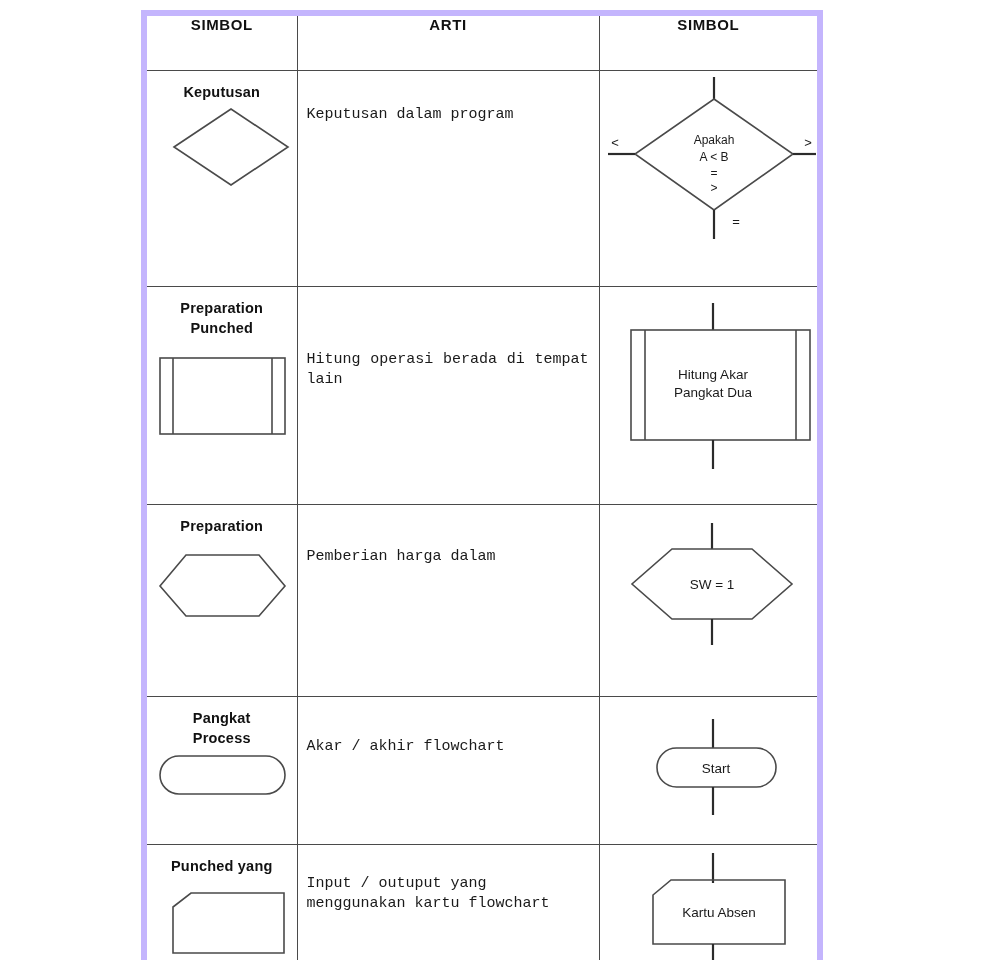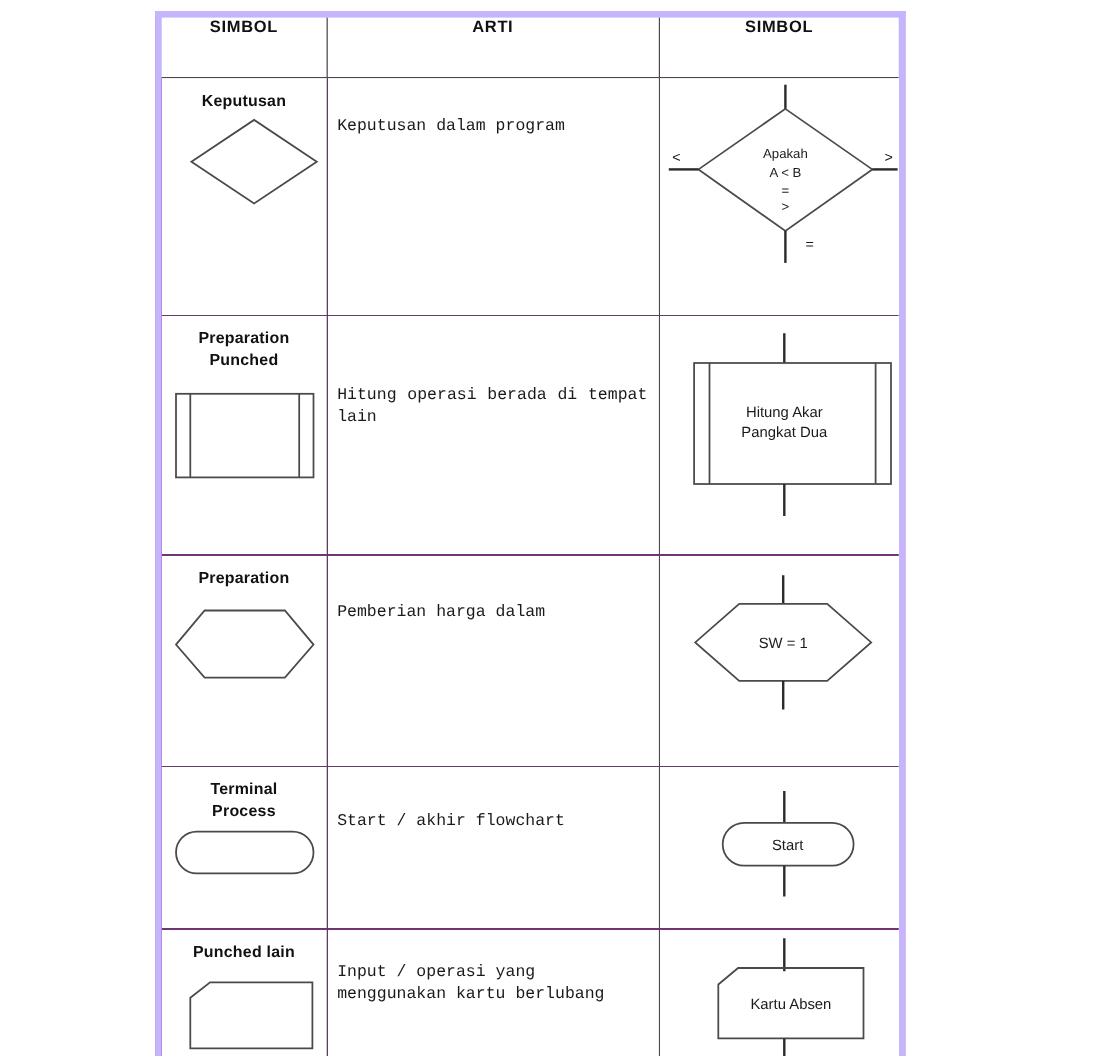--- a/index.html
+++ b/index.html
@@ -231,57 +231,57 @@
             <polygon class="stroke" points="72,44 152,44 192,79 152,114 72,114 32,79"></polygon>
             <line class="conn" x1="112" y1="114" x2="112" y2="140"></line>
             <text class="shape-text" x="112" y="84">SW = 1</text>
           </svg>
         </div>
       </td>
     </tr>
 
     <tr style="height:148px">
       <td class="sym-cell">
-        <span class="sym-label">Terminal</span>
+        <span class="sym-label">Pangkat</span>
         <span class="sym-label" style="padding-top:0">Process</span>
         <div class="sym-art">
           <svg width="153" height="70" viewBox="0 0 153 70" aria-hidden="true">
             <rect class="stroke" x="13" y="8" width="125" height="38" rx="19" ry="19"></rect>
           </svg>
         </div>
       </td>
 
       <td class="arti-cell">
-        <span class="arti-text" style="padding-top:40px">Start / akhir flowchart</span>
+        <span class="arti-text" style="padding-top:40px">Akar / akhir flowchart</span>
       </td>
 
       <td class="contoh-cell">
         <div class="contoh-art">
           <svg width="221" height="140" viewBox="0 0 221 140" aria-hidden="true">
             <line class="conn" x1="113" y1="22" x2="113" y2="51"></line>
             <rect class="stroke" x="57" y="51" width="119" height="39" rx="19.5" ry="19.5"></rect>
             <line class="conn" x1="113" y1="90" x2="113" y2="118"></line>
             <text class="shape-text" x="116" y="76">Start</text>
           </svg>
         </div>
       </td>
     </tr>
 
     <tr style="height:132px">
       <td class="sym-cell">
-        <span class="sym-label">Punched lain</span>
+        <span class="sym-label">Punched yang</span>
         <div class="sym-art">
           <svg width="153" height="85" viewBox="0 0 153 85" aria-hidden="true">
             <polygon class="stroke" points="26,30 44,16 137,16 137,76 26,76"></polygon>
           </svg>
         </div>
       </td>
 
       <td class="arti-cell">
-        <span class="arti-text" style="padding-top:29px">Input / operasi yang menggunakan kartu berlubang</span>
+        <span class="arti-text" style="padding-top:29px">Input / outuput yang menggunakan kartu flowchart</span>
       </td>
 
       <td class="contoh-cell">
         <div class="contoh-art">
           <svg width="221" height="128" viewBox="0 0 221 128" aria-hidden="true">
             <line class="conn" x1="113" y1="8" x2="113" y2="38"></line>
             <polygon class="stroke" points="53,50 71,35 185,35 185,99 53,99"></polygon>
             <line class="conn" x1="113" y1="99" x2="113" y2="126"></line>
             <text class="shape-text" x="119" y="72">Kartu Absen</text>
           </svg>

